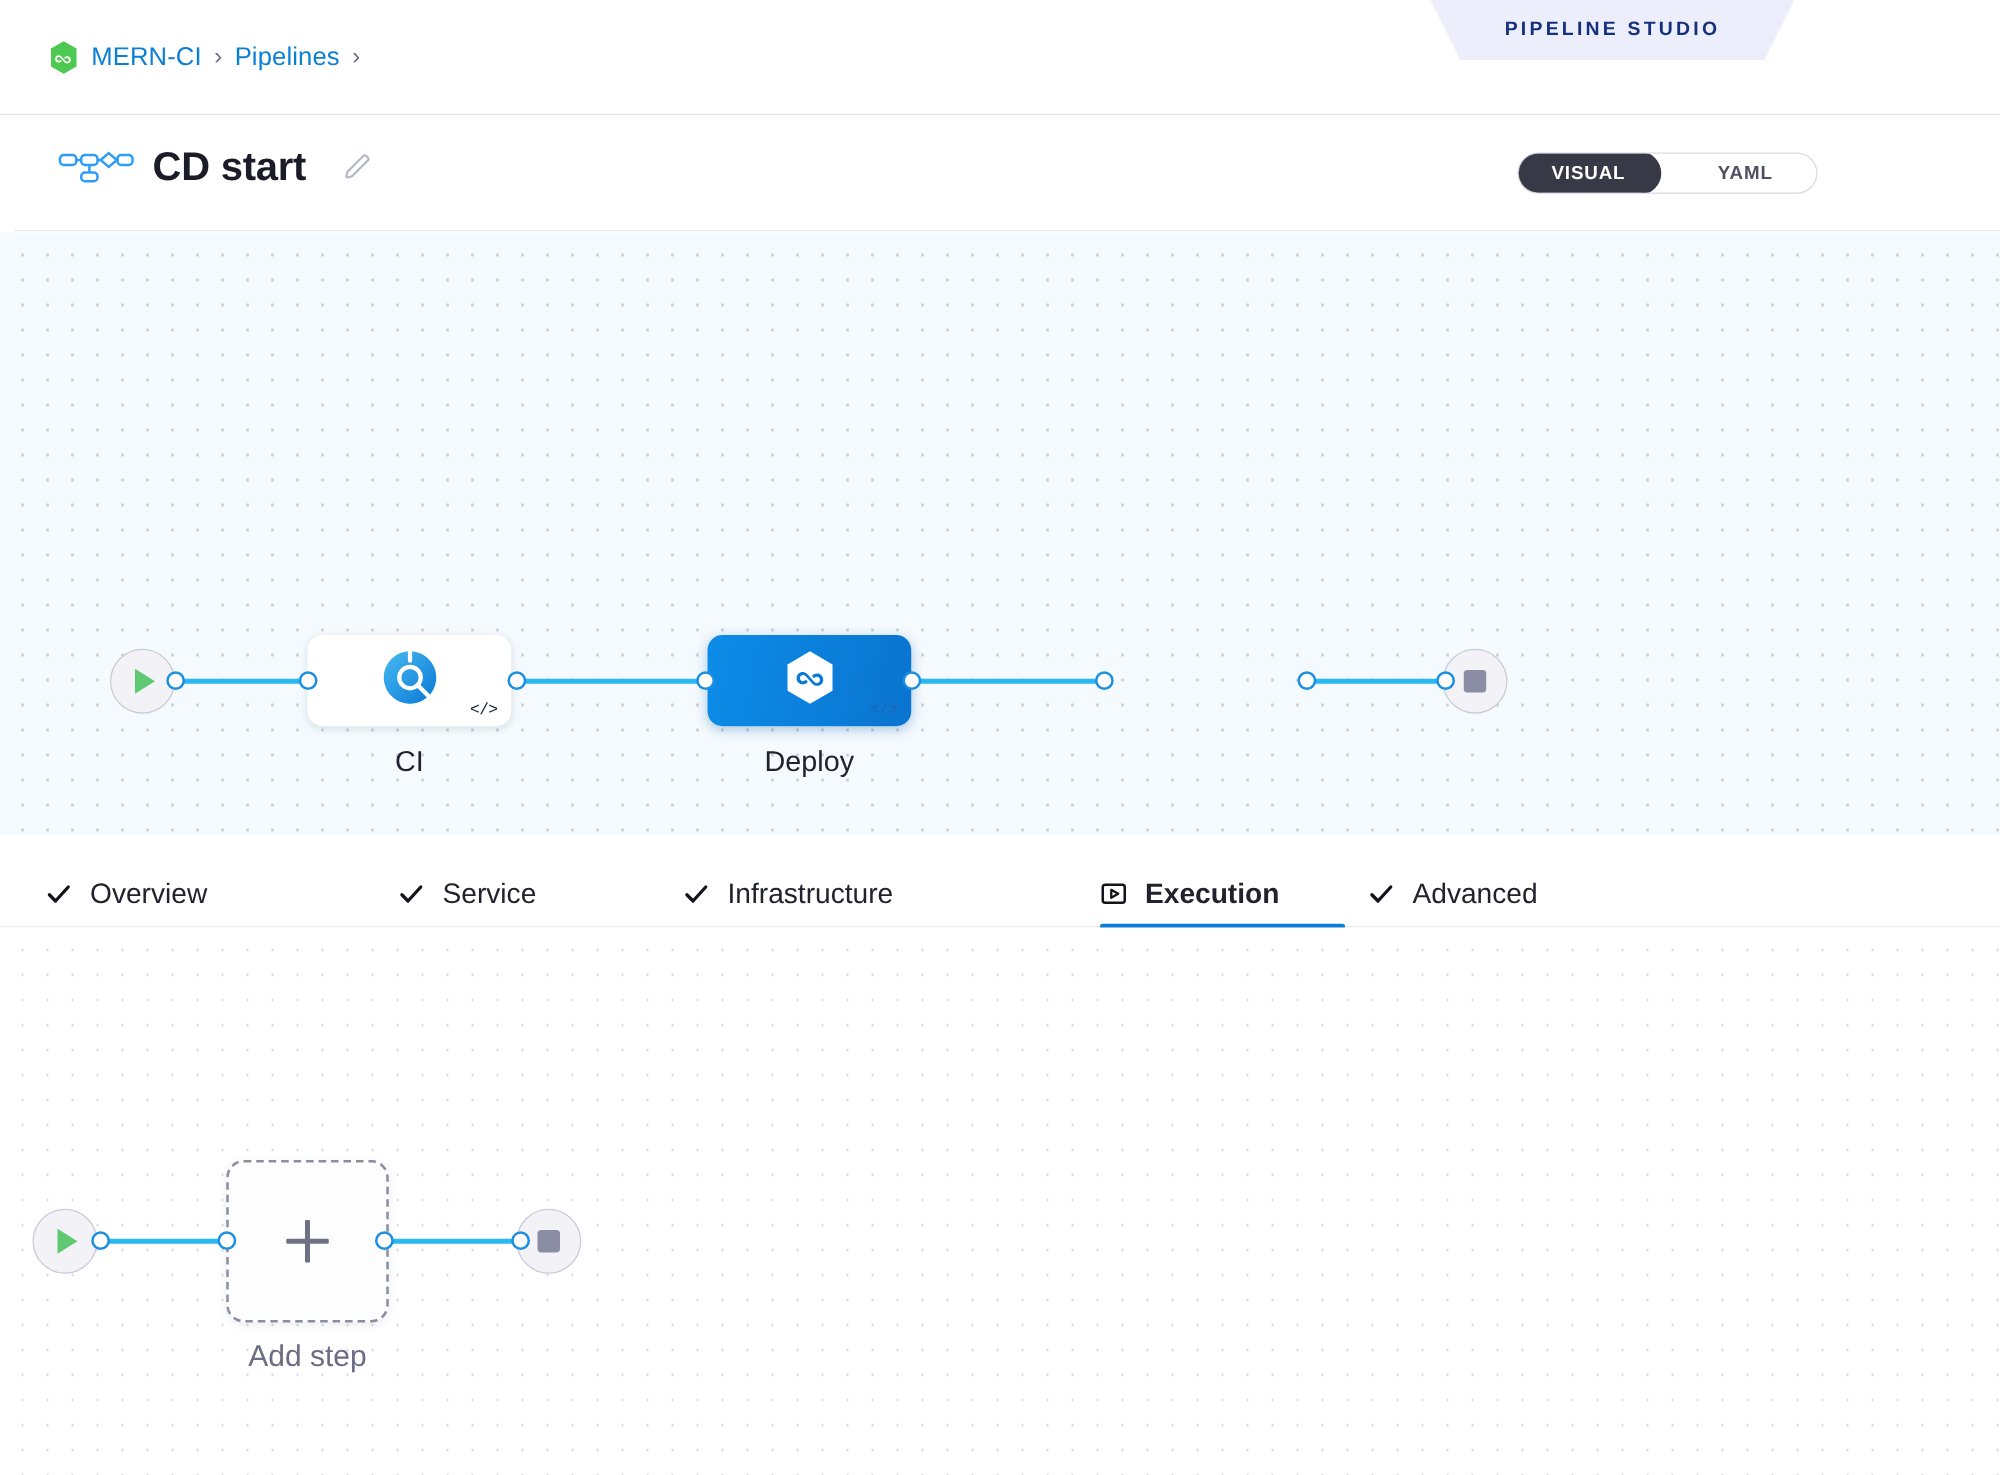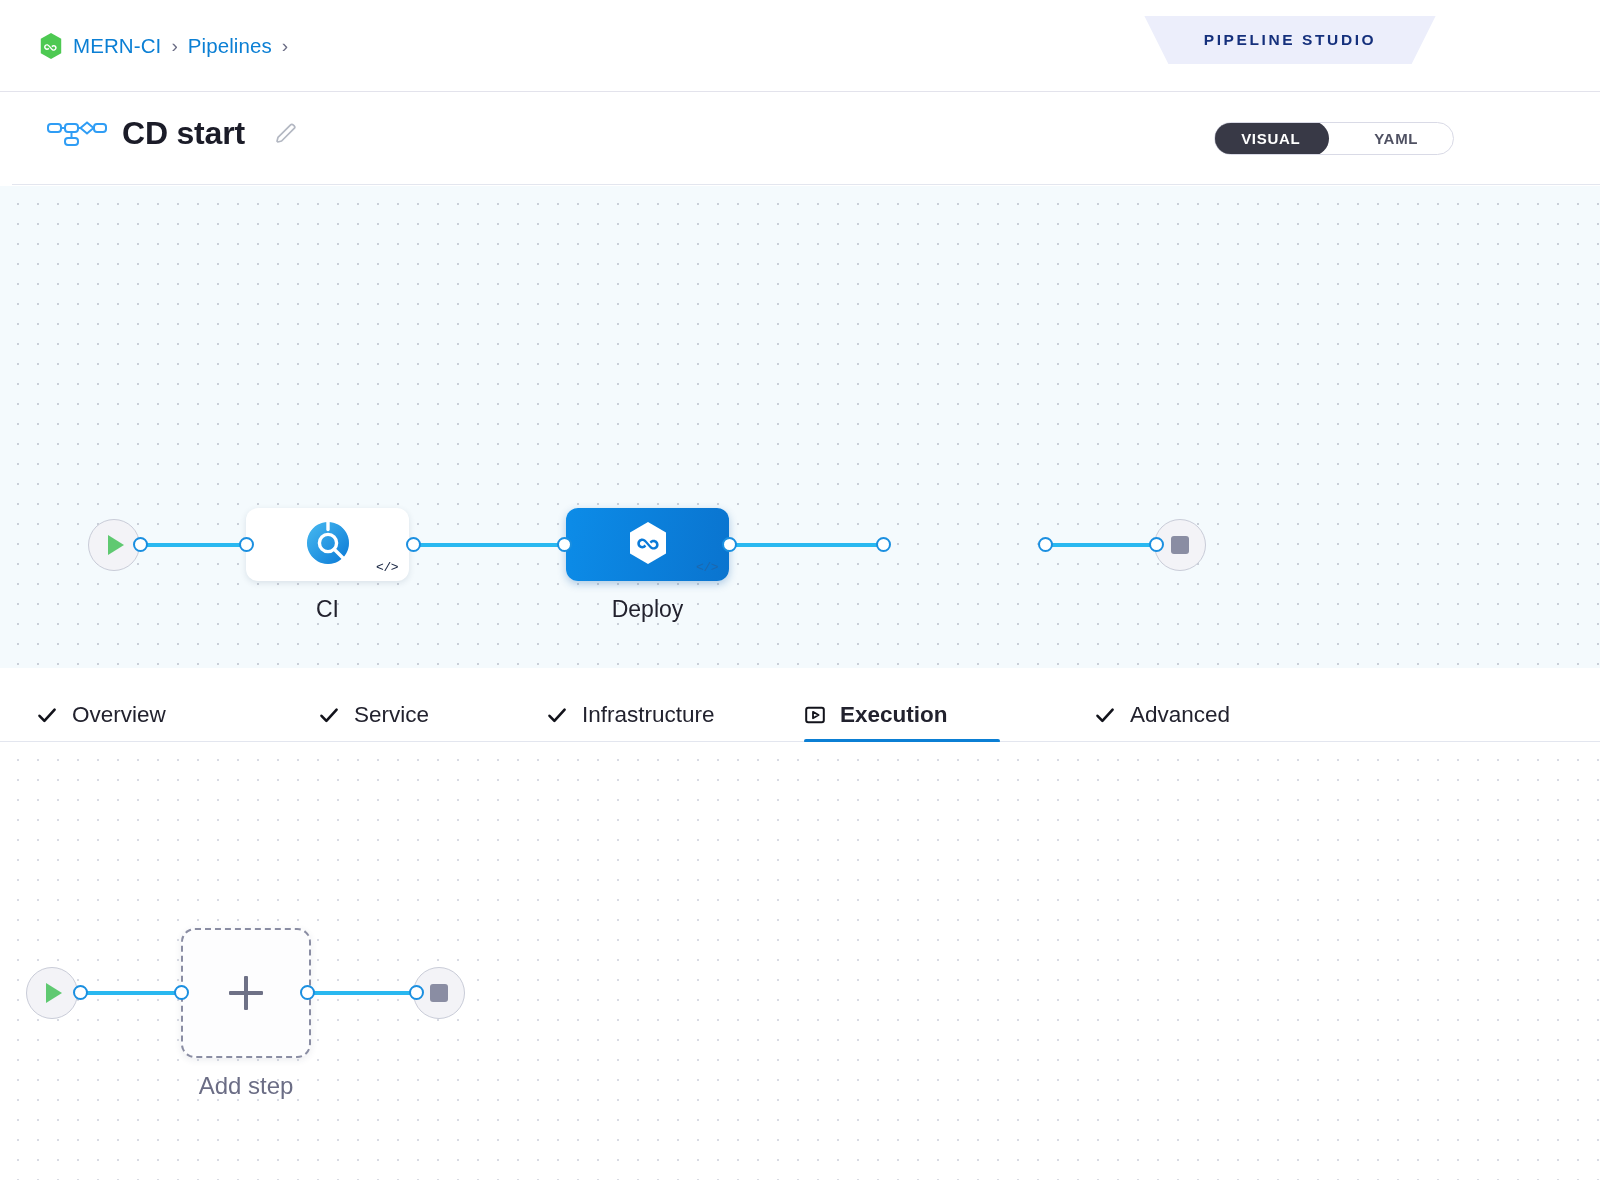--- a/index.html
+++ b/index.html
@@ -24,21 +24,21 @@
   }
   .proj-icon {
     width: 26px; height: 28px; flex: 0 0 auto;
     display: inline-block; position: relative;
   }
   .crumb-link { color: #0b7fd4; font-size: 20.5px; letter-spacing: .1px; }
   .crumb-sep { color: #6b6d85; font-size: 19px; font-weight: 300; padding: 0 1px; }
 
   
   .studio-banner {
-    position: absolute; top: 16px; left: 1130px; width: 320px; height: 48px;
+    position: absolute; top: 0; left: 1130px; width: 320px; height: 48px;
     background: #eceefb;
     clip-path: polygon(4.5% 0, 95.5% 0, 88% 100%, 12% 100%);
     display: flex; align-items: center; justify-content: center;
   }
   .studio-banner span {
     font-size: 15.5px; font-weight: bold; letter-spacing: 2.6px;
     color: #15307c;
   }
 
   
@@ -311,21 +311,21 @@
 
     <div class="tab" style="left:546px;">
       <span class="tick">
         <svg viewBox="0 0 22 22" width="22" height="22">
             <path d="M3.5 11.8 L8.4 16.8 L18.6 5.6" fill="none" stroke="#12131b" stroke-width="2.6" stroke-linecap="round" stroke-linejoin="round"></path>
           </svg>
       </span>
       <span class="tab-label">Infrastructure</span>
     </div>
 
-    <div class="tab active" style="left:804px; width:196px;">
+    <div class="tab active" style="left:880px; width:196px;">
       <span class="exec-ic">
         <svg viewBox="0 0 22 22" width="22" height="22">
           <rect x="2.2" y="3.8" width="17.6" height="14.4" rx="2" fill="none" stroke="#12131b" stroke-width="2"></rect>
           <path d="M9 7.8 L14.6 11 L9 14.2 Z" fill="none" stroke="#12131b" stroke-width="1.8" stroke-linejoin="round"></path>
         </svg>
       </span>
       <span class="tab-label">Execution</span>
       <span class="tab-underline"></span>
     </div>
 

